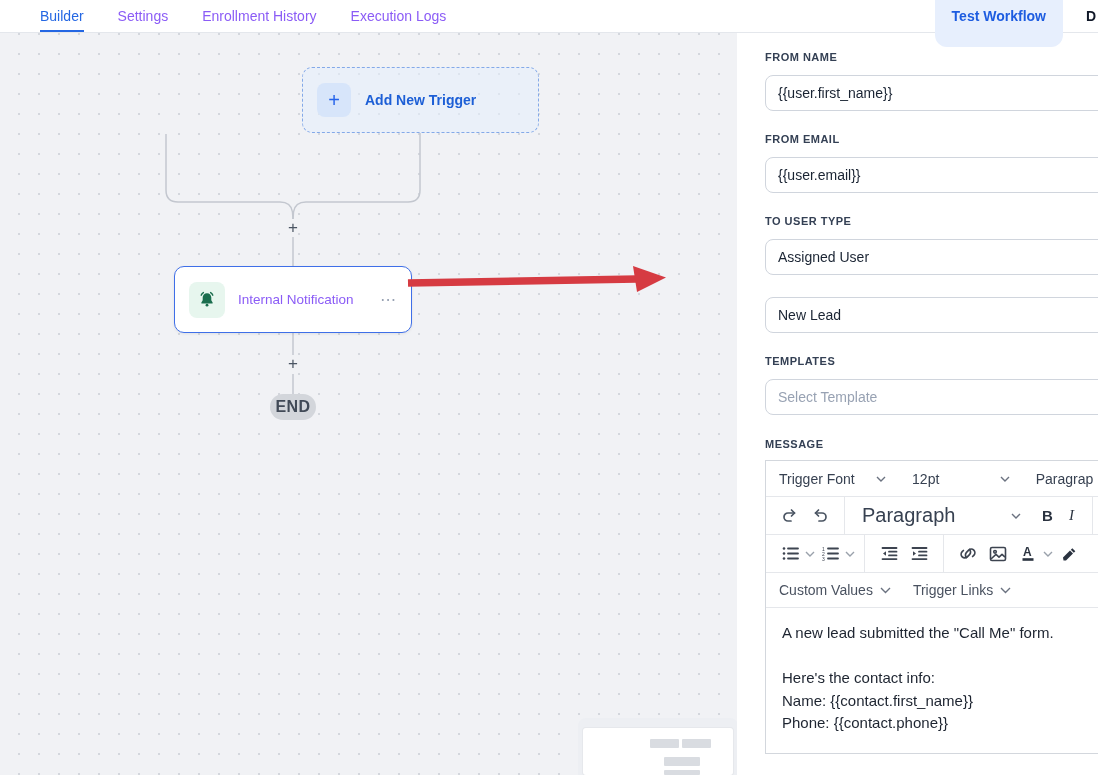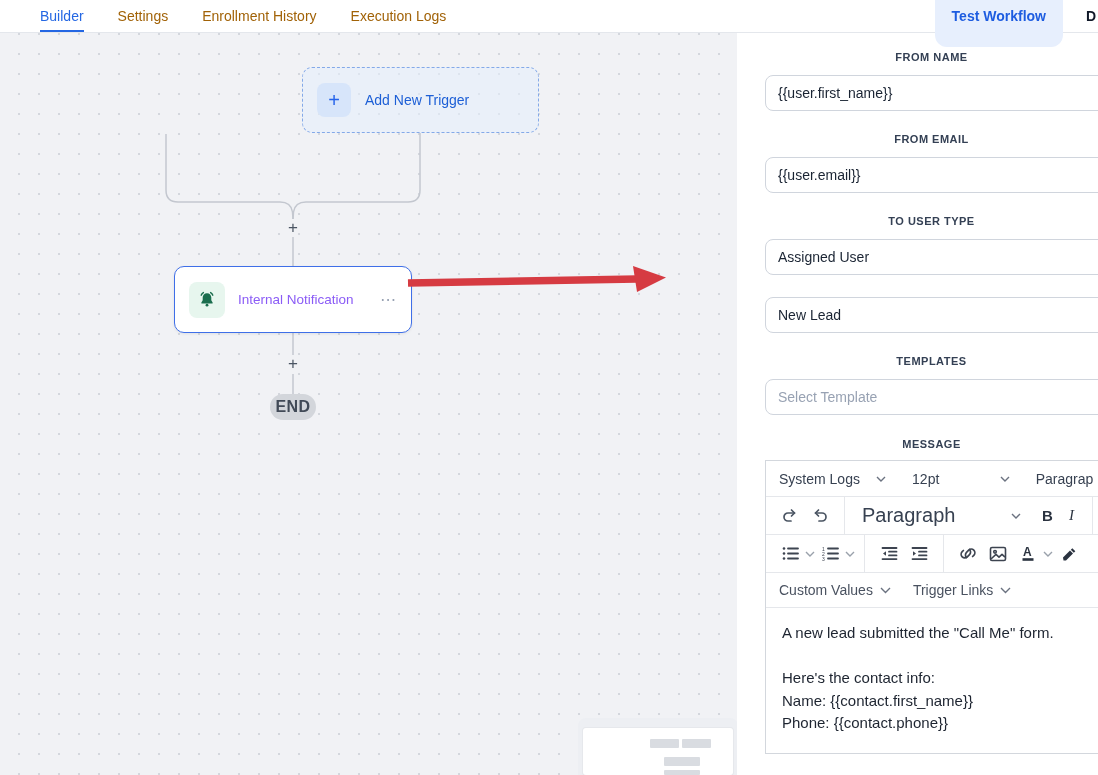--- a/index.html
+++ b/index.html
@@ -4,21 +4,21 @@
 <style>
   * { margin:0; padding:0; box-sizing:border-box; }
   html,body { width:1098px; height:775px; overflow:hidden;
     font-family:"Liberation Sans","DejaVu Sans",sans-serif; background:#fff; }
 
   
   .topbar { position:absolute; left:0; top:0; width:1098px; height:33px;
     background:#fff; border-bottom:1px solid #e4e7ec; display:flex; align-items:stretch;
     padding-left:40px; z-index:30; }
   .tab { display:flex; align-items:center; margin-right:34px; font-size:14px;
-    color:#a16207; font-weight:500; cursor:pointer; border-bottom:2.5px solid transparent; padding-top:1px; }
+    color:#8b5cf6; font-weight:500; cursor:pointer; border-bottom:2.5px solid transparent; padding-top:1px; }
   .tab.active { color:#2467e3; border-bottom-color:#2467e3; }
   .topbar-right { margin-left:auto; display:flex; align-items:center; }
   .test-btn { background:#e7effd; color:#1d5ce0; font-size:14px; font-weight:600;
     border:none; border-radius:12px; padding:23px 17px; margin-right:23px; cursor:pointer; }
   .partial-d { font-size:14px; font-weight:600; color:#101828; width:12px; overflow:hidden; }
 
   
   .canvas { position:absolute; left:0; top:33px; width:737px; height:742px; overflow:hidden;
     background-color:#f1f2f5;
     background-image:radial-gradient(circle,#d4d7dd 1.3px,transparent 1.5px);
@@ -32,21 +32,21 @@
   .trigger-node { left:47px; top:34px; width:238px; height:67px; }
   .trigger-title { font-size:13px; color:#12975a; font-weight:500; }
   .trigger-sub { font-size:13px; color:#475467; margin-top:2px; }
   .node-texts { margin-left:13px; }
 
   .add-trigger { position:absolute; left:302px; top:34px; width:237px; height:66px;
     background:rgba(227,238,252,.55); border:1.5px dashed #84a9e8; border-radius:10px;
     display:flex; align-items:center; padding:0 14px; cursor:pointer; }
   .plus-tile { width:34px; height:34px; border-radius:8px; background:#d7e5fa; color:#2563eb;
     font-size:20px; font-weight:400; display:flex; align-items:center; justify-content:center; }
-  .add-trigger-label { margin-left:14px; font-size:14px; font-weight:400; color:#1d5fd6; }
+  .add-trigger-label { margin-left:14px; font-size:14px; font-weight:700; color:#1d5fd6; }
 
   .action-node { left:174px; top:233px; width:238px; height:67px; border:1.5px solid #3f6fe8; }
   .action-label { font-size:13.5px; color:#8b5cf6; margin-left:13px; flex:1; }
   .node-menu { color:#98a2b3; font-size:16px; letter-spacing:1px; cursor:pointer; }
 
   .plus-mark { position:absolute; width:18px; height:18px; color:#4b5563; font-size:17px;
     line-height:18px; text-align:center; cursor:pointer; }
   .end-pill { position:absolute; left:270px; top:361px; width:46px; height:26px; background:#d3d6db;
     border-radius:13px; display:flex; align-items:center; justify-content:center;
     font-size:16px; font-weight:700; color:#414a57; letter-spacing:.03em; }
@@ -54,21 +54,21 @@
   .minimap { position:absolute; left:578px; top:685px; width:160px; height:57px;
     background:#edeff3; border-radius:8px 8px 0 0; }
   .minimap-inner { position:absolute; left:5px; top:10px; width:150px; height:47px;
     background:#fff; border-radius:3px; box-shadow:0 0 0 1px rgba(16,24,40,.03); }
   .mm-bar { position:absolute; background:#d9dce1; border-radius:1px; }
 
   
   .panel { position:absolute; left:737px; top:33px; width:361px; height:742px; background:#fff;
     overflow:hidden; padding:18px 0 0 28px; }
   .field { margin-bottom:22px; }
-  .field-label { font-size:11px; font-weight:700; color:#344054; letter-spacing:.045em; margin-bottom:12px;text-align:center; }
+  .field-label { font-size:11px; font-weight:700; color:#344054; letter-spacing:.045em; margin-bottom:12px; }
   .field-input { display:block; width:350px; height:36px; border:1px solid #d0d5dd; border-radius:8px;
     padding:0 12px; font-size:14px; color:#1a2433; background:#fff; outline:none;
     font-family:"Liberation Sans","DejaVu Sans",sans-serif; }
   .field-input::placeholder { color:#98a2b3; }
 
   .editor { width:372px; border:1px solid #d3d7dd; border-right:none; margin-top:-2px; }
   .ed-row { display:flex; align-items:center; border-bottom:1px solid #e5e7eb; background:#fff; }
   .ed-row1 { height:36px; }
   .ed-row2 { height:38px; }
   .ed-row3 { height:38px; }
@@ -180,21 +180,21 @@
     <div class="field-label">TEMPLATES</div>
     <input class="field-input" placeholder="Select Template" style="">
   </div>
 
   <div class="field-label">MESSAGE</div>
 
   <div class="editor">
 
     <div class="ed-row ed-row1">
       <div class="ed-cell c1">
-        <span>System Logs</span>
+        <span>Trigger Font</span>
         <svg class="chev" width="10" height="6">
             <path d="M1 1l4 4 4-4" stroke="#6b7280" stroke-width="1.4" fill="none"></path>
           </svg>
       </div>
       <div class="ed-cell c2">
         <span>12pt</span>
         <svg class="chev" width="10" height="6">
             <path d="M1 1l4 4 4-4" stroke="#6b7280" stroke-width="1.4" fill="none"></path>
           </svg>
       </div>

